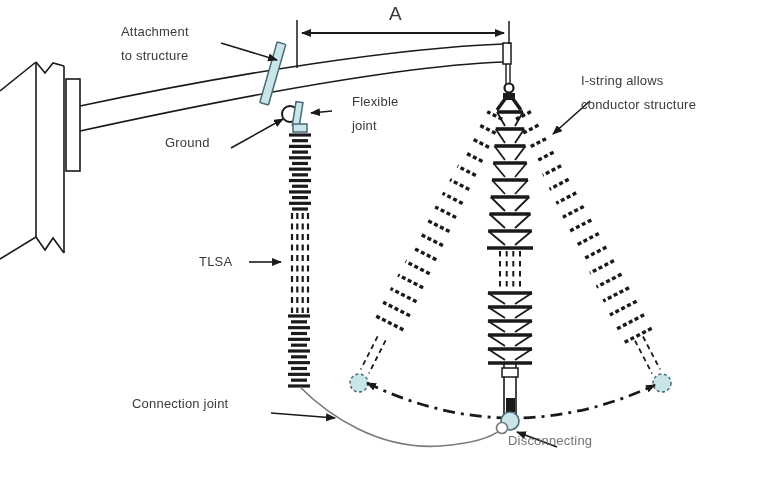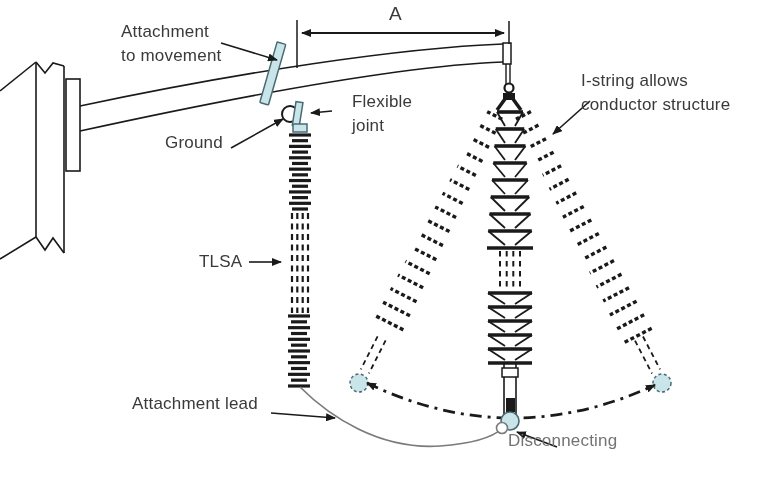--- a/index.html
+++ b/index.html
@@ -1,19 +1,19 @@
 <!DOCTYPE html>
 <html><head>
 <meta charset="utf-8">
 <style>
   html,body{margin:0;padding:0;background:#ffffff;}
   body{width:768px;height:479px;position:relative;overflow:hidden;
        font-family:"Liberation Sans",sans-serif;}
   svg{position:absolute;left:0;top:0;}
-  .lbl{position:absolute;font-size:17px;line-height:24px;color:#3a3a3a;
+  .lbl{position:absolute;font-size:13px;line-height:24px;color:#3a3a3a;
        white-space:nowrap;letter-spacing:0.2px;}
   .lbl-big{font-size:19px;}
 </style>
 </head>
 <body>
 
 <svg id="diagram" width="768" height="479" viewBox="0 0 768 479">
   <defs id="defs">
       <marker id="ah" viewBox="0 0 10 8" refX="9" refY="4" markerWidth="10" markerHeight="8" orient="auto" markerUnits="userSpaceOnUse">
         <path d="M0,0 L10,4 L0,8 Z" fill="#1a1a1a"></path>
@@ -198,38 +198,38 @@
       <line x1="231" y1="148" x2="283" y2="119" stroke="#1a1a1a" stroke-width="1.6" marker-end="url(#ah)"></line>
       <line x1="249" y1="262" x2="281" y2="262" stroke="#1a1a1a" stroke-width="1.6" marker-end="url(#ah)"></line>
       <line x1="590" y1="101" x2="553" y2="134" stroke="#1a1a1a" stroke-width="1.6" marker-end="url(#ah)"></line>
       <line x1="271" y1="413" x2="335" y2="418" stroke="#1a1a1a" stroke-width="1.6" marker-end="url(#ah)"></line>
       <line x1="557" y1="447" x2="517" y2="432" stroke="#1a1a1a" stroke-width="1.6" marker-end="url(#ah)"></line>
     </g>
 </svg>
 
 <div class="lbl" style="left: 121px; top: 20px; color: rgb(58, 58, 58);">
   <div>Attachment</div>
-  <div>to movement</div>
+  <div>to structure</div>
 </div>
 
 <div class="lbl lbl-big" style="left: 389px; top: 2px; color: rgb(58, 58, 58);">A</div>
 
 <div class="lbl" style="left: 352px; top: 90px; color: rgb(58, 58, 58);">
   <div>Flexible</div>
   <div>joint</div>
 </div>
 
 <div class="lbl" style="left: 165px; top: 131px; color: rgb(58, 58, 58);">
   <div>Ground</div>
 </div>
 
 <div class="lbl" style="left: 199px; top: 250px; color: rgb(58, 58, 58);">TLSA</div>
 
 <div class="lbl" style="left: 581px; top: 69px; color: rgb(58, 58, 58);">
   <div>I-string allows</div>
   <div>conductor structure</div>
 </div>
 
-<div class="lbl" style="left: 132px; top: 392px; color: rgb(58, 58, 58);">Attachment lead</div>
+<div class="lbl" style="left: 132px; top: 392px; color: rgb(58, 58, 58);">Connection joint</div>
 
 <div class="lbl" style="left: 508px; top: 429px; color: #737373;">
   <div>Disconnecting</div>
 </div>
 
 </body></html>

